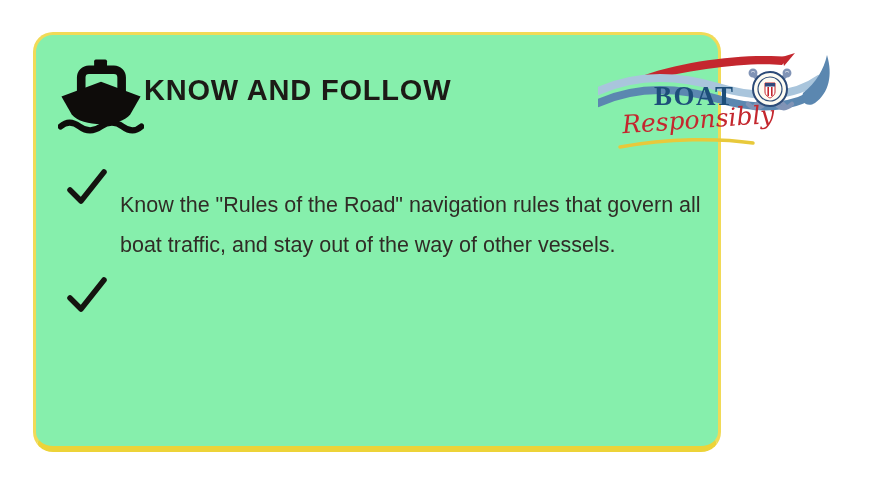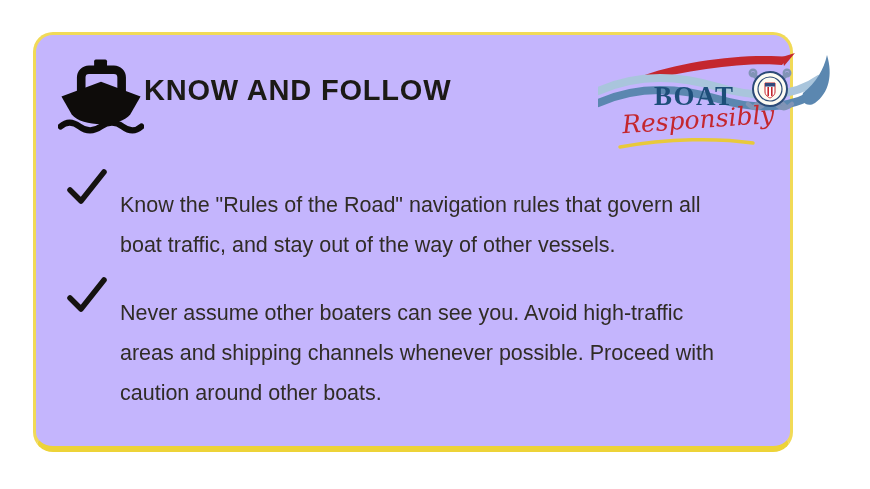--- a/index.html
+++ b/index.html
@@ -6,23 +6,23 @@
   body {
     width: 870px; height: 489px;
     background: #ffffff;
     position: relative;
     font-family: "Liberation Sans", sans-serif;
     overflow: hidden;
   }
   .card {
     position: absolute;
     left: 33px; top: 32px;
-    width: 760px; height: 420px;
+    width: 688px; height: 420px;
     box-sizing: border-box;
-    background: #c4b5fd;
+    background: #86efac;
     border: 3px solid #F1DA57;
     border-bottom: 6px solid #EDD338;
     border-radius: 20px;
   }
   .boat-icon {
     position: absolute;
     left: 22px; top: 24px;
     width: 86px; height: 80px;
   }
   .heading {
@@ -130,15 +130,14 @@
   </div>
 
   <svg class="check-icon check-1" viewBox="0 0 40 36" xmlns="http://www.w3.org/2000/svg" aria-hidden="true">
     <polyline points="3,21 14,32 37,3" fill="none" stroke="#151310" stroke-width="5.5" stroke-linecap="round" stroke-linejoin="round"></polyline>
   </svg>
   <p class="bullet-text bullet-text-1">Know the "Rules of the Road" navigation rules that govern all boat traffic, and stay out of the way of other vessels.</p>
 
   <svg class="check-icon check-2" viewBox="0 0 40 36" xmlns="http://www.w3.org/2000/svg" aria-hidden="true">
     <polyline points="3,21 14,32 37,3" fill="none" stroke="#151310" stroke-width="5.5" stroke-linecap="round" stroke-linejoin="round"></polyline>
   </svg>
-  <p class="bullet-text bullet-text-2">Never assume other boaters can see you. Avoid high-traffic areas and shipping channels whenever possible. Proceed with caution around other boats.</p>
 
 </div>
 
 </body></html>

